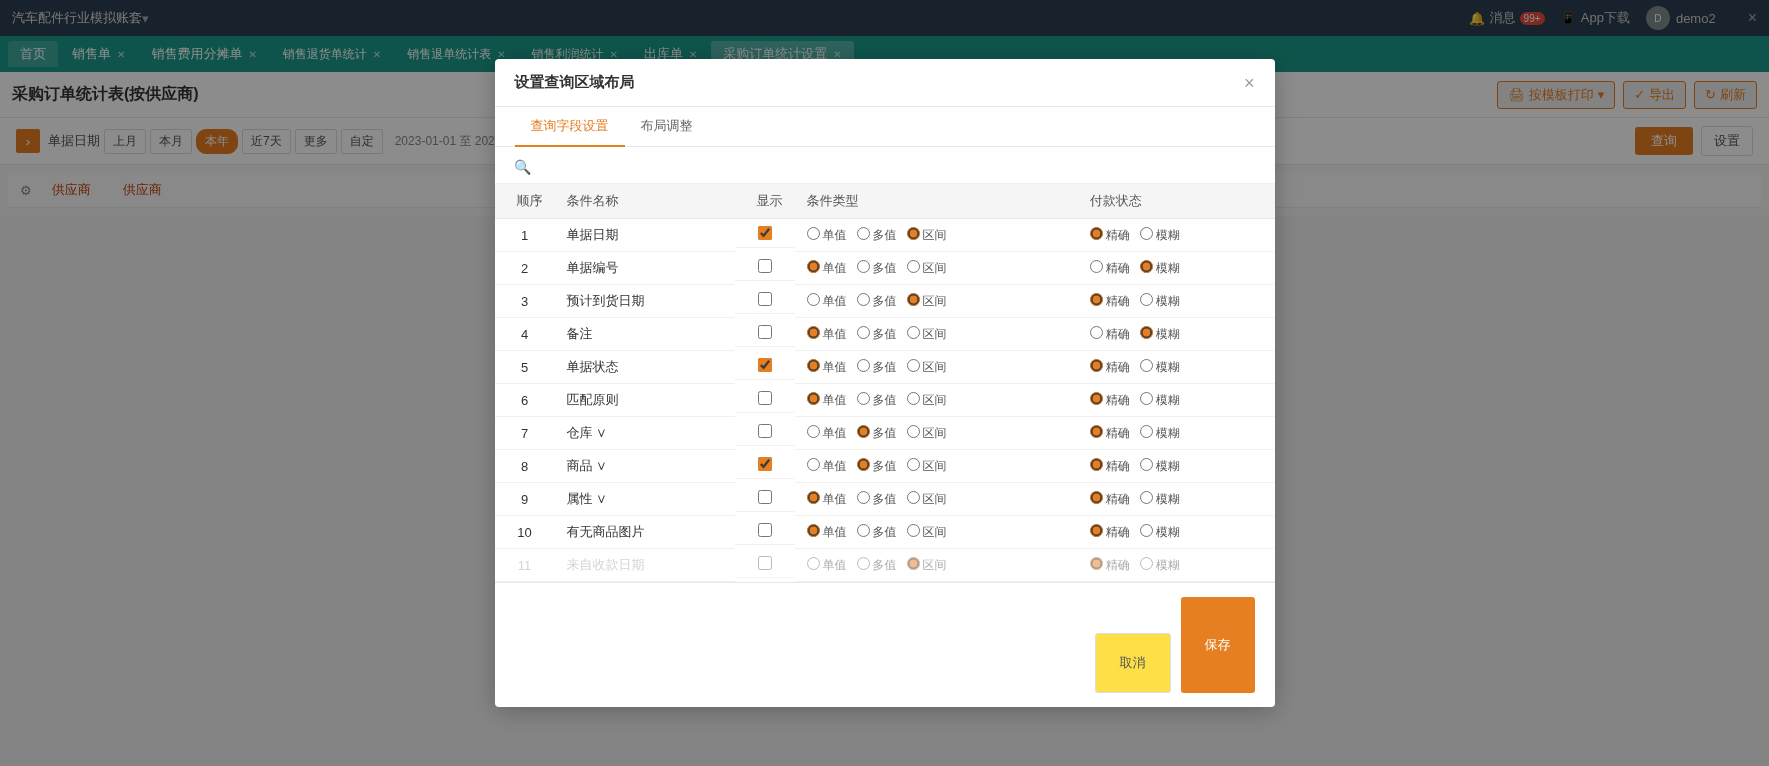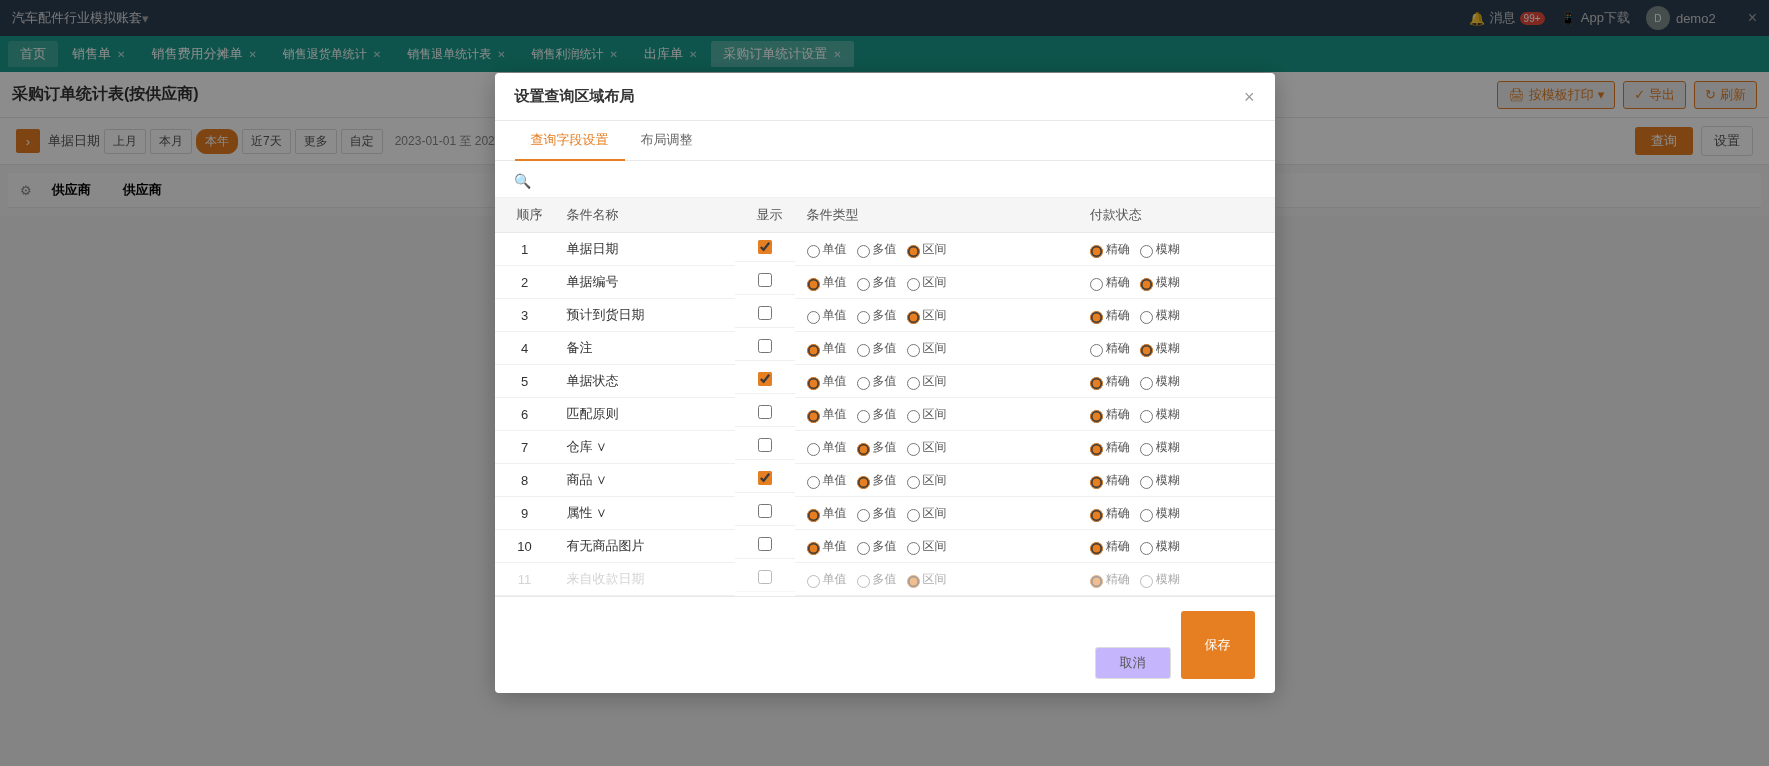--- a/index.html
+++ b/index.html
@@ -92,21 +92,21 @@
     }
     .table-header-row {
       display: flex;
       align-items: center;
       background: #f9f9f9;
       border-bottom: 1px solid #e8e8e8;
       padding: 8px 12px;
       gap: 8px;
     }
     .settings-icon { color: #888; cursor: pointer; }
-    .col-header { font-size: 13px; color: #000000; font-weight: 700; padding: 0 12px; }
+    .col-header { font-size: 13px; color: #c2410c; font-weight: 400; padding: 0 12px; }
 
     
     .overlay {
       position: fixed;
       top: 0; left: 0; right: 0; bottom: 0;
       background: rgba(0,0,0,0.45);
       z-index: 100;
       display: flex;
       align-items: center;
       justify-content: center;
@@ -195,39 +195,39 @@
     }
     .row-num { color: #e67e22; font-weight: 500; text-align: center; }
     .row-num-gray { color: #999; text-align: center; }
 
     
     .cb-wrapper { display: flex; align-items: center; justify-content: center; }
     input[type="checkbox"] { width: 14px; height: 14px; cursor: pointer; accent-color: #e67e22; }
 
     
     .radio-group { display: flex; align-items: center; gap: 10px; }
-    .radio-option { display: flex; align-items: flex-end; gap: 3px; font-size: 12px; color: #555; cursor: pointer; white-space: nowrap; }
+    .radio-option { display: flex; align-items: flex-start; gap: 3px; font-size: 12px; color: #555; cursor: pointer; white-space: nowrap; }
     input[type="radio"] { width: 13px; height: 13px; accent-color: #e67e22; cursor: pointer; }
 
     
     .modal-table::-webkit-scrollbar { width: 6px; }
     .modal-table::-webkit-scrollbar-thumb { background: #ddd; border-radius: 3px; }
 
     
     .modal-footer {
       padding: 14px 20px;
       display: flex;
       justify-content: flex-end;
       gap: 10px;
       border-top: 1px solid #e8e8e8;
     }
     .btn-cancel {
-      padding: 6px 24px;
+      padding: 20px 24px;
       border: 1px solid #ddd;
-      background: #c4b5fd;
+      background: #fde047;
       color: #555;
       font-size: 13px;
       border-radius: 3px;
       cursor: pointer;
       margin-top: 36px;
     }
     .btn-save {
       padding: 6px 24px;
       border: none;
       background: #e67e22;

